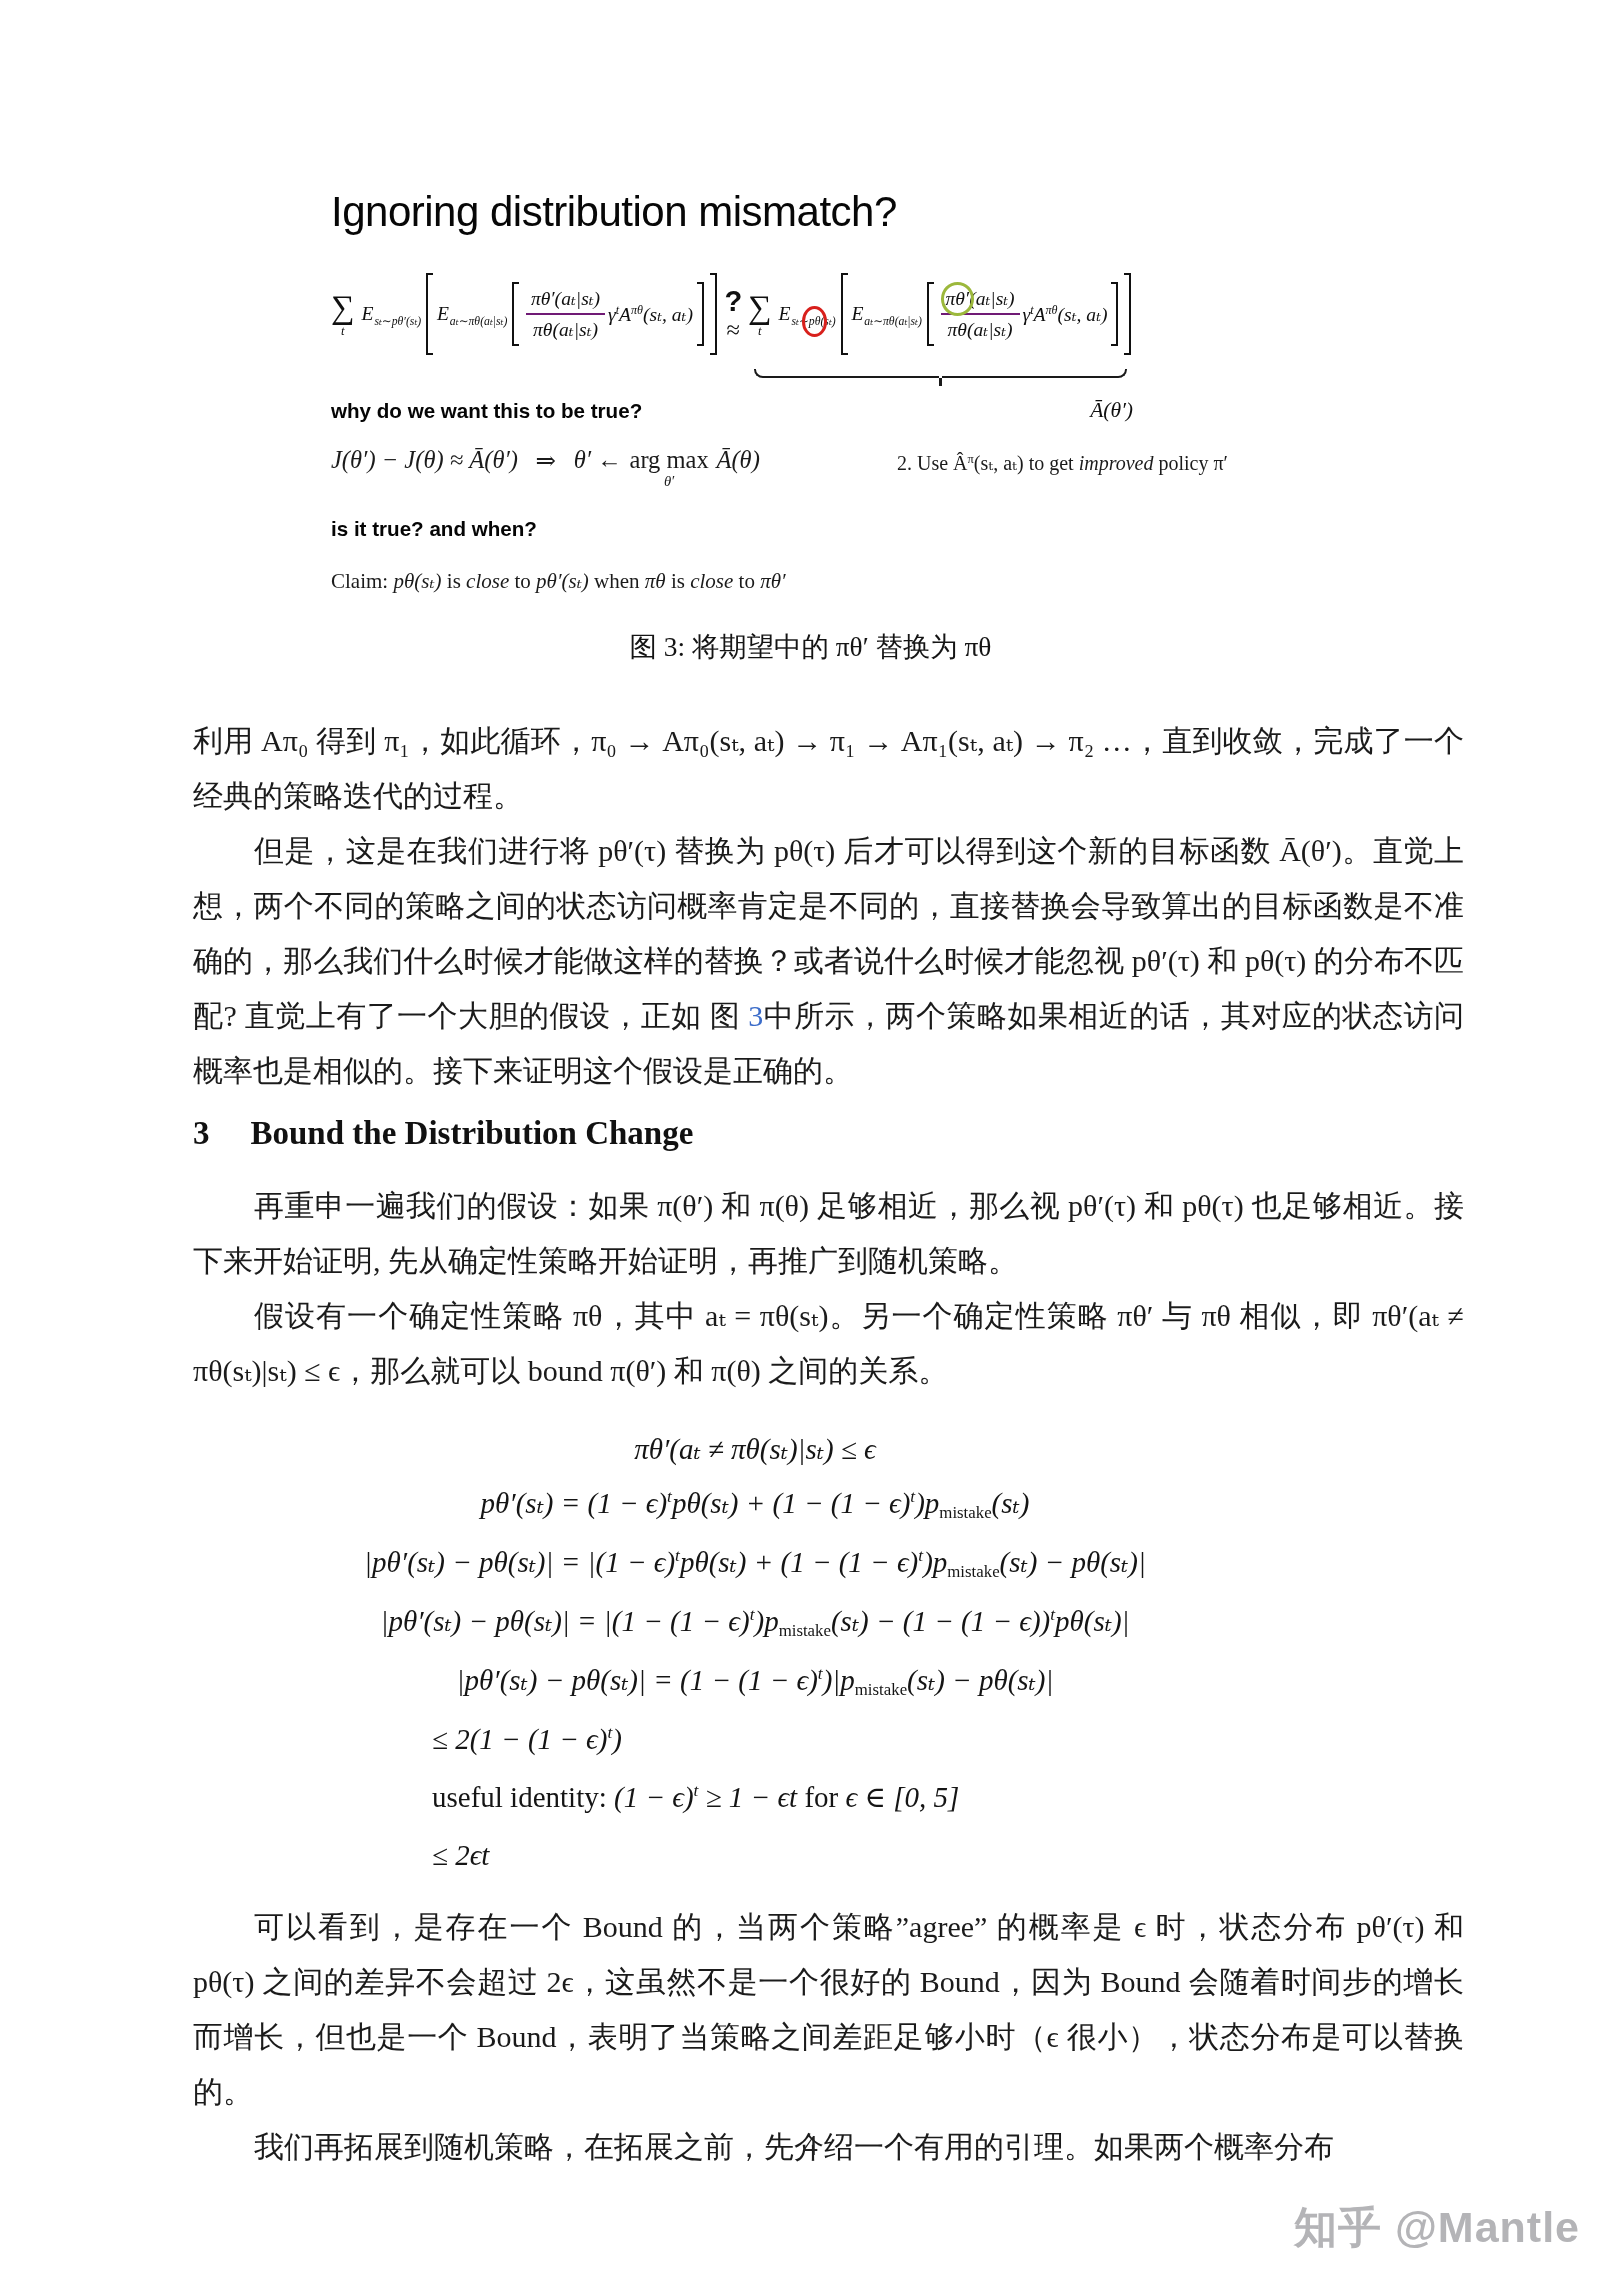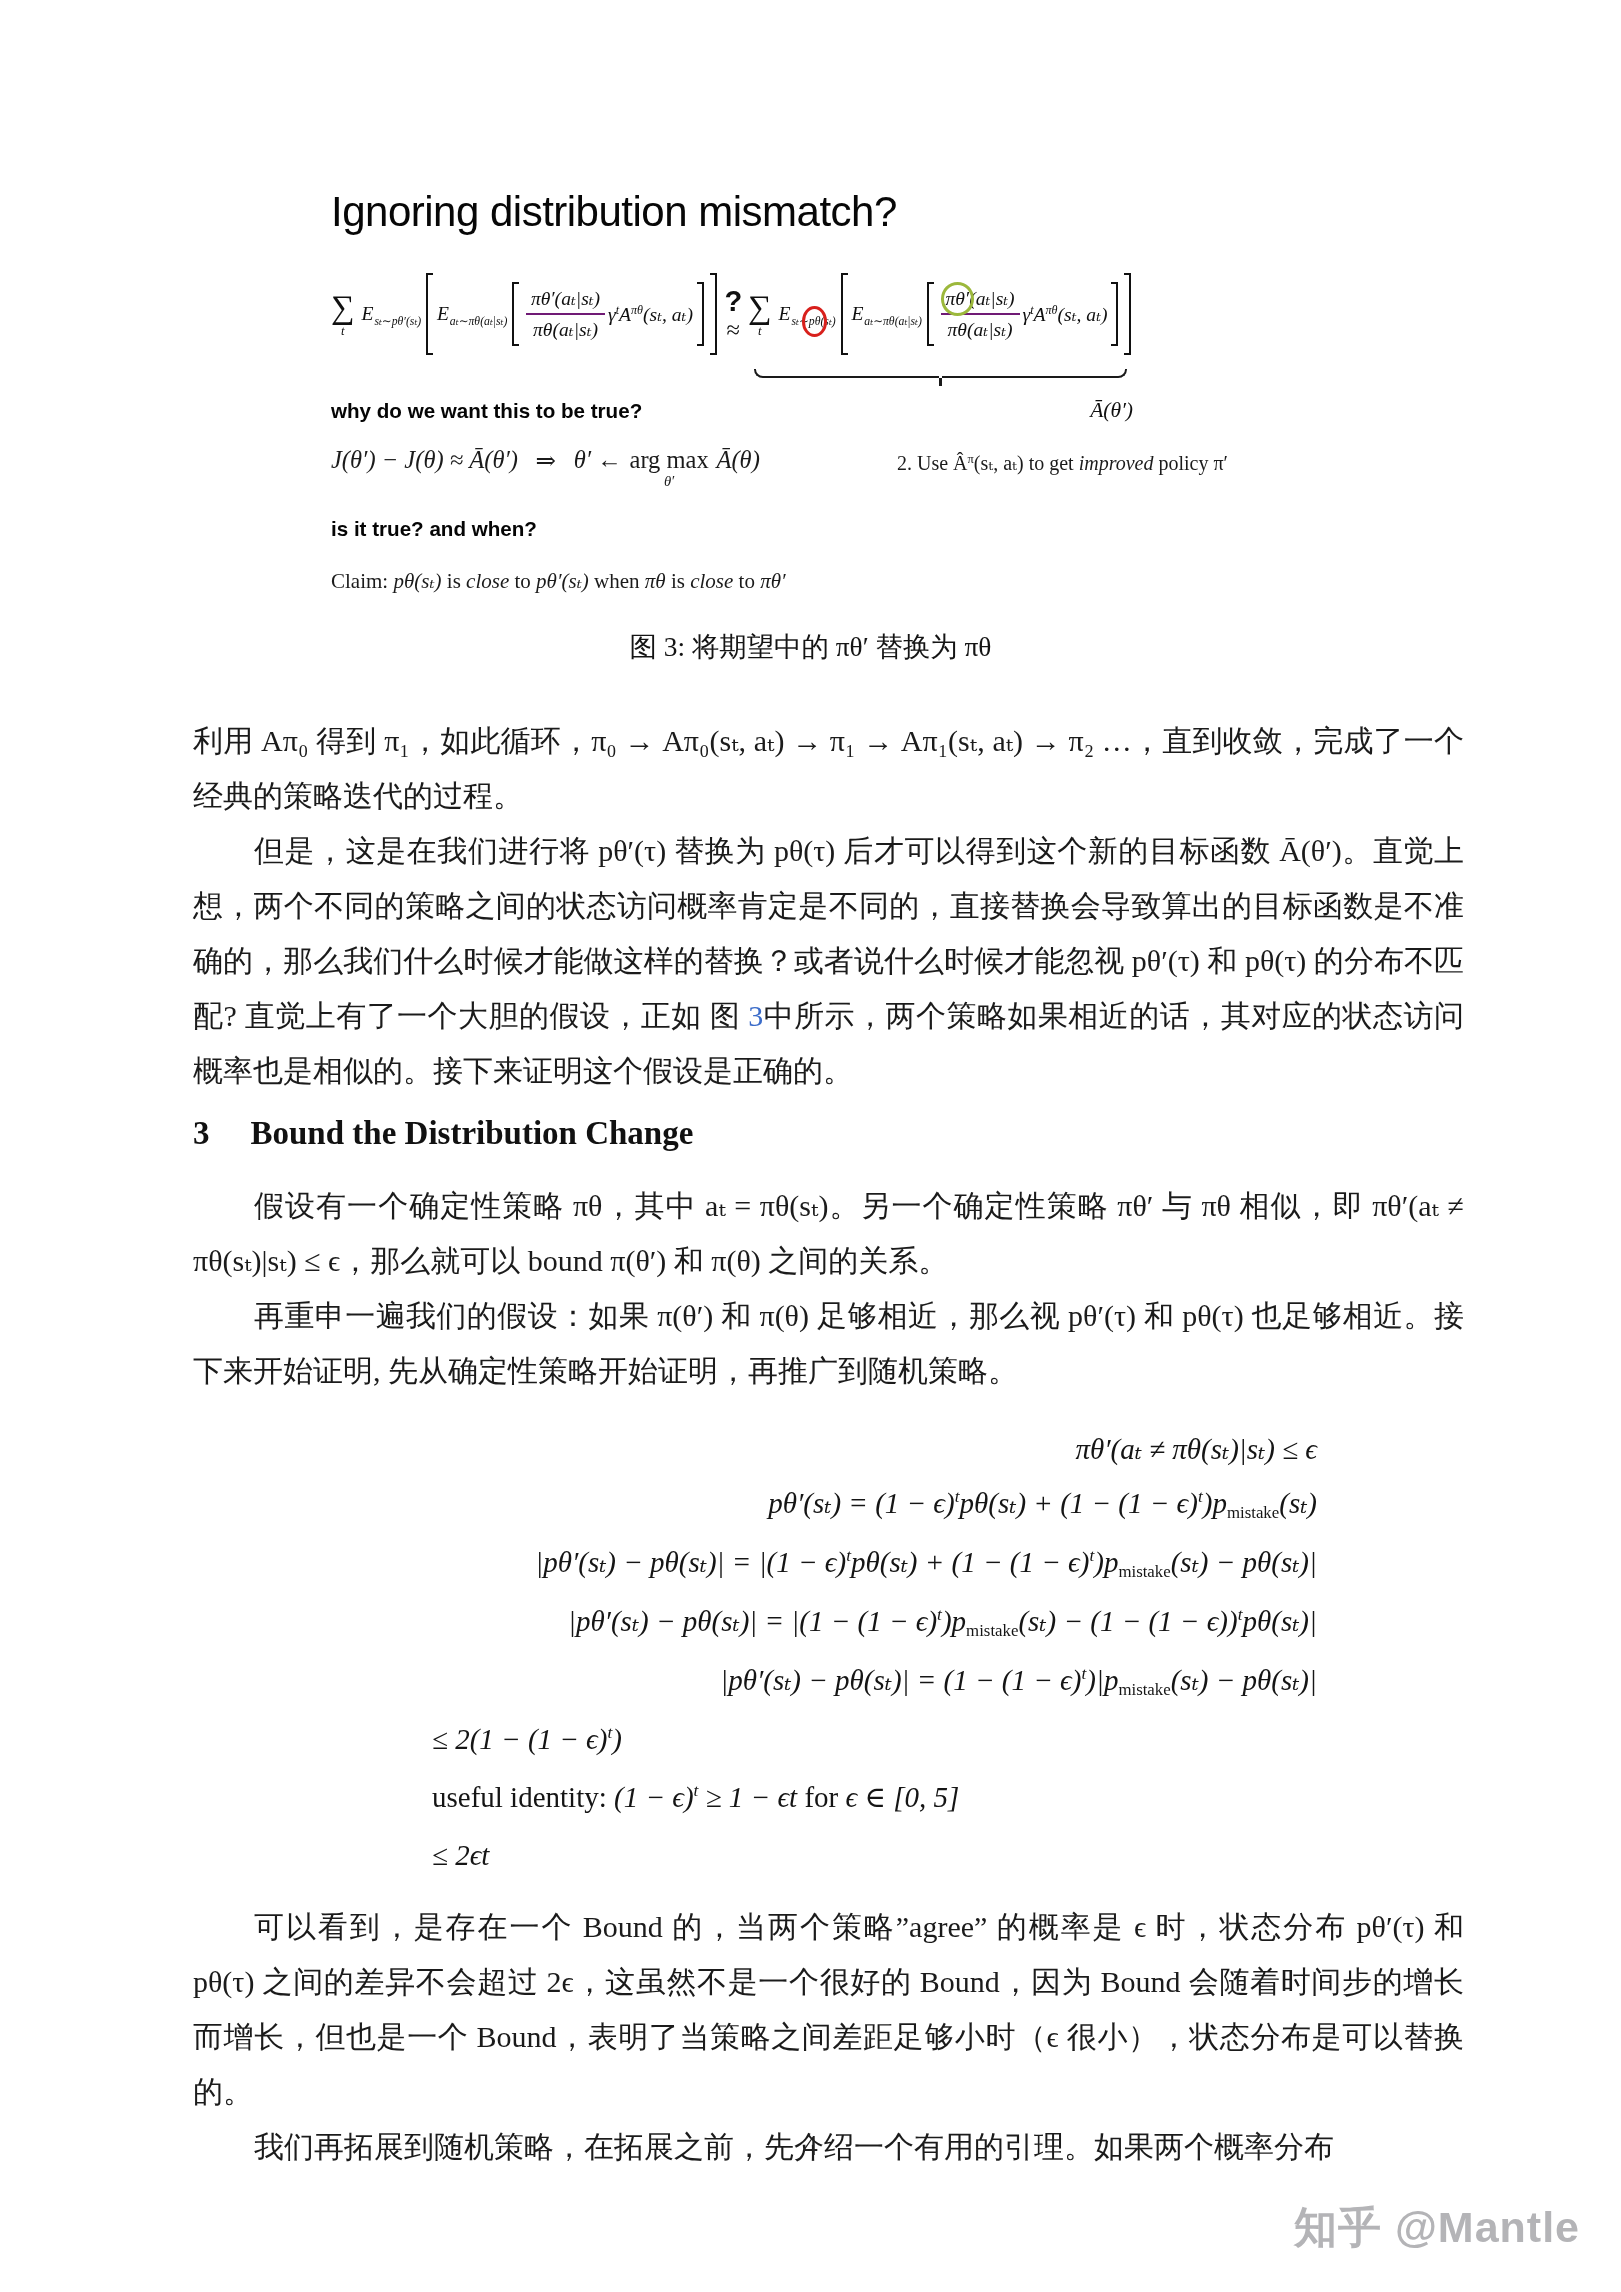--- a/index.html
+++ b/index.html
@@ -50,21 +50,21 @@
   .caption { position:absolute; left:0; top:629px; width:100%; text-align:center; font-size:27.4px; color:#141414; }
 
   
   .content { position:absolute; left:193px; top:713px; width:1271px; font-size:30px; line-height:55px; text-align:justify; color:#1b1b1b; }
   .content p.indent { text-indent:61px; }
   .ref-link { color:#3b6cc9; text-decoration:none; cursor:pointer; }
   h2.section { font-size:33px; font-weight:700; margin:13.7px 0 23.5px; line-height:1.3; color:#111; }
   h2.section .num { margin-right:41px; }
   .mathblock { margin:23.5px 0 17.6px; font-size:29px; font-style:italic; color:#151515; }
   .math-line { line-height:54px; white-space:nowrap; }
-  .ml-center { text-align:right; padding-right:147px; }
+  .ml-center { text-align:center; padding-right:147px; }
   .ml-left { text-align:left; padding-left:239px; }
   .seg-sup { font-size:0.6em; position:relative; top:-0.6em; }
   .seg-sub { font-size:0.58em; position:relative; top:0.32em; font-style:normal; }
   .seg-rm { font-style:normal; }
 
   .page-number { position:absolute; left:0; top:2129px; width:100%; text-align:center; font-size:29px; color:#222; }
   .watermark { position:absolute; right:41px; top:2199px; font-family:"Liberation Sans",sans-serif; font-weight:700; font-size:43px; color:#b4b4b7; letter-spacing:1px; }
 </style>
 </head>
 <body>
@@ -147,22 +147,22 @@
   </div>
 
   <div class="caption">图 3: 将期望中的 πθ′ 替换为 πθ</div>
 
   <div class="content">
     <p>利用 Aπ₀ 得到 π₁，如此循环，π₀ → Aπ₀(sₜ, aₜ) → π₁ → Aπ₁(sₜ, aₜ) → π₂ …，直到收敛，完成了一个经典的策略迭代的过程。</p>
     <p class="indent"><span>但是，这是在我们进行将 pθ′(τ) 替换为 pθ(τ) 后才可以得到这个新的目标函数 Ā(θ′)。直觉上想，两个不同的策略之间的状态访问概率肯定是不同的，直接替换会导致算出的目标函数是不准确的，那么我们什么时候才能做这样的替换？或者说什么时候才能忽视 pθ′(τ) 和 pθ(τ) 的分布不匹配? 直觉上有了一个大胆的假设，正如 图 </span><a class="ref-link">3</a><span>中所示，两个策略如果相近的话，其对应的状态访问概率也是相似的。接下来证明这个假设是正确的。</span></p>
 
     <h2 class="section"><span class="num">3</span><span>Bound the Distribution Change</span></h2>
 
+    <p class="indent">再重申一遍我们的假设：如果 π(θ′) 和 π(θ) 足够相近，那么视 pθ′(τ) 和 pθ(τ) 也足够相近。接下来开始证明, 先从确定性策略开始证明，再推广到随机策略。</p>
     <p class="indent">假设有一个确定性策略 πθ，其中 aₜ = πθ(sₜ)。另一个确定性策略 πθ′ 与 πθ 相似，即 πθ′(aₜ ≠ πθ(sₜ)|sₜ) ≤ ϵ，那么就可以 bound π(θ′) 和 π(θ) 之间的关系。</p>
-    <p class="indent">再重申一遍我们的假设：如果 π(θ′) 和 π(θ) 足够相近，那么视 pθ′(τ) 和 pθ(τ) 也足够相近。接下来开始证明, 先从确定性策略开始证明，再推广到随机策略。</p>
 
     <div class="mathblock">
         <div class="math-line ml-center"><span>πθ′(aₜ ≠ πθ(sₜ)|sₜ) ≤ ϵ</span></div>
         <div class="math-line ml-center"><span>pθ′(sₜ) = (1 − ϵ)</span><span class="seg-sup">t</span><span>pθ(sₜ) + (1 − (1 − ϵ)</span><span class="seg-sup">t</span><span>)p</span><span class="seg-sub">mistake</span><span>(sₜ)</span></div>
         <div class="math-line ml-center"><span>|pθ′(sₜ) − pθ(sₜ)| = |(1 − ϵ)</span><span class="seg-sup">t</span><span>pθ(sₜ) + (1 − (1 − ϵ)</span><span class="seg-sup">t</span><span>)p</span><span class="seg-sub">mistake</span><span>(sₜ) − pθ(sₜ)|</span></div>
         <div class="math-line ml-center"><span>|pθ′(sₜ) − pθ(sₜ)| = |(1 − (1 − ϵ)</span><span class="seg-sup">t</span><span>)p</span><span class="seg-sub">mistake</span><span>(sₜ) − (1 − (1 − ϵ))</span><span class="seg-sup">t</span><span>pθ(sₜ)|</span></div>
         <div class="math-line ml-center"><span>|pθ′(sₜ) − pθ(sₜ)| = (1 − (1 − ϵ)</span><span class="seg-sup">t</span><span>)|p</span><span class="seg-sub">mistake</span><span>(sₜ) − pθ(sₜ)|</span></div>
         <div class="math-line ml-left"><span>≤ 2(1 − (1 − ϵ)</span><span class="seg-sup">t</span><span>)</span></div>
         <div class="math-line ml-left"><span class="seg-rm">useful identity: </span><span>(1 − ϵ)</span><span class="seg-sup">t</span><span> ≥ 1 − ϵt </span><span class="seg-rm">for</span><span> ϵ ∈ [0, 5]</span></div>
         <div class="math-line ml-left"><span>≤ 2ϵt</span></div>

